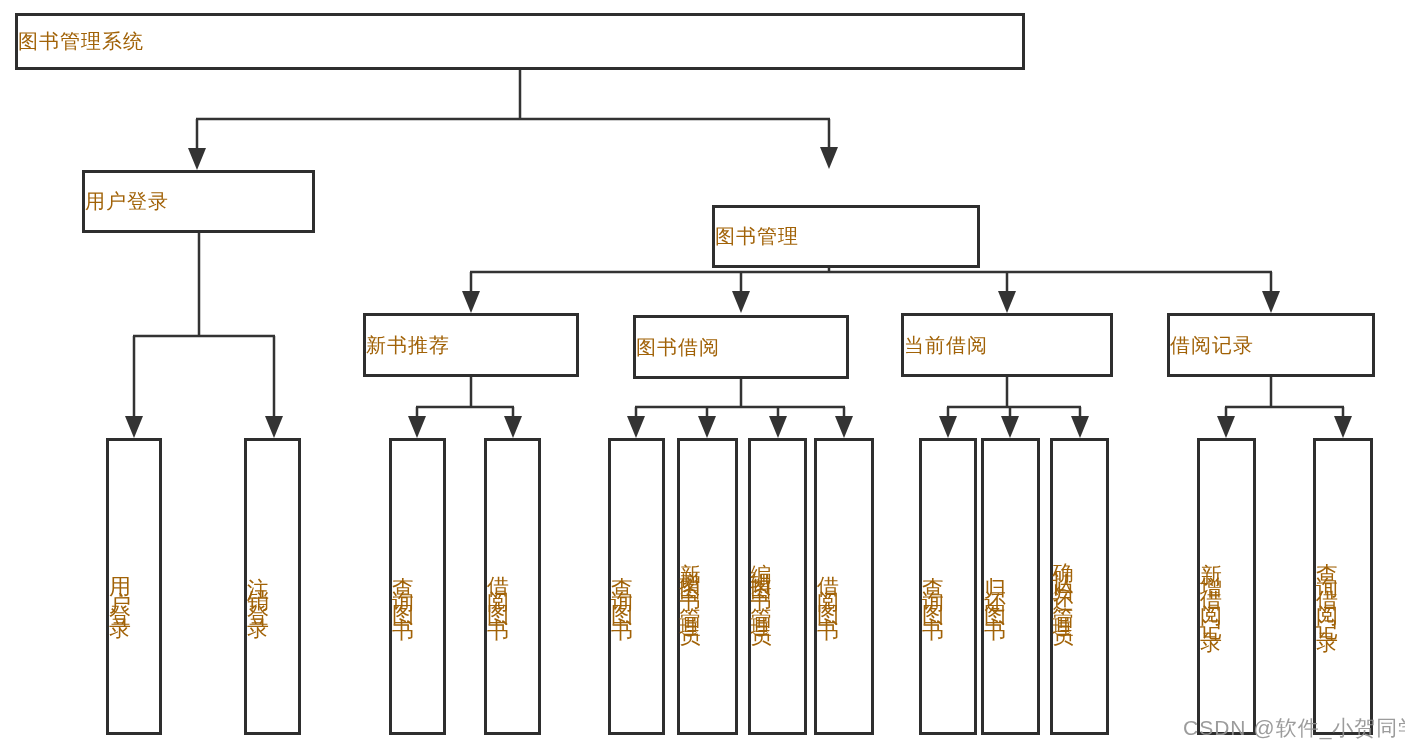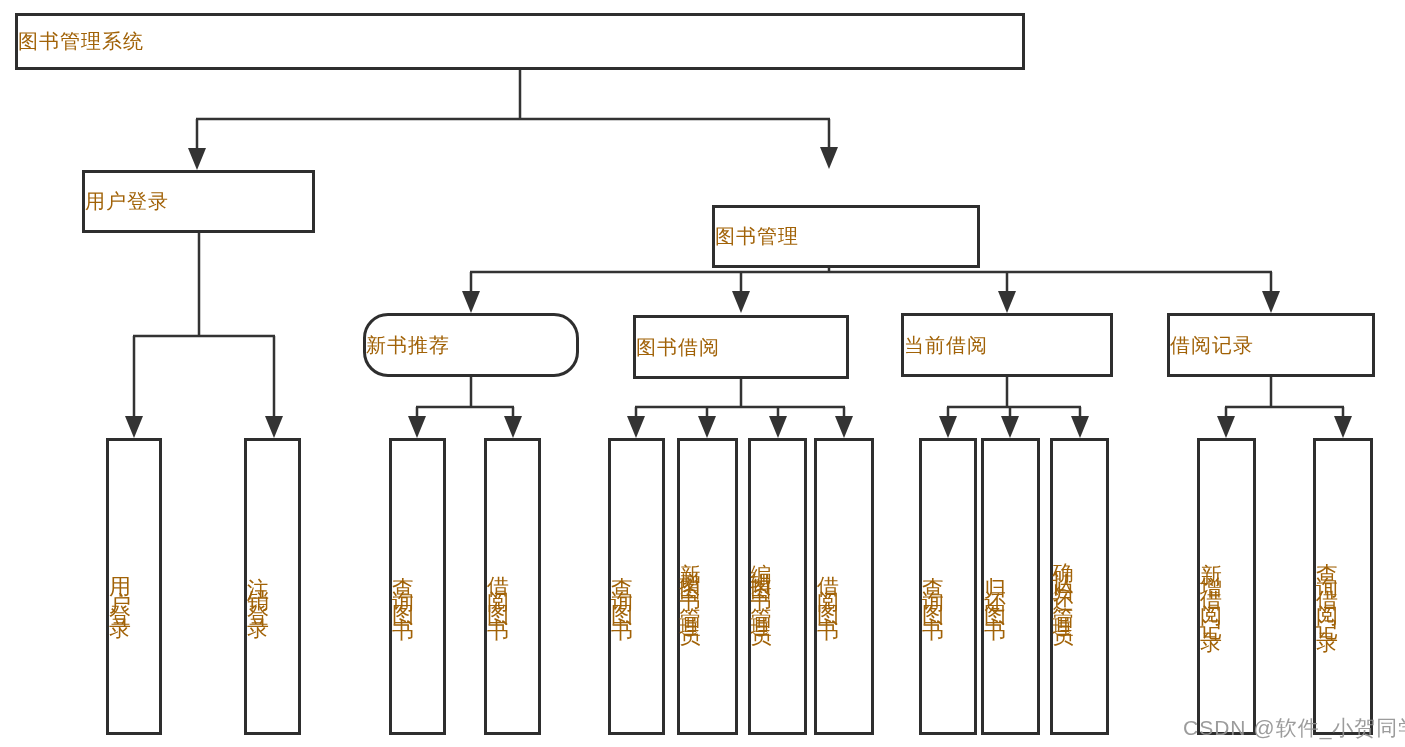--- a/index.html
+++ b/index.html
@@ -121,21 +121,21 @@
     <span class="t">图书管理系统</span>
   </div>
 
   <div class="node h" style="left:82px; top:170px; width:233px; height:63px;">
     <span class="t">用户登录</span>
   </div>
   <div class="node h" style="left:712px; top:169px; width:268px; height:63px;margin-top:36px;">
     <span class="t">图书管理</span>
   </div>
 
-  <div class="node h" style="left:363px; top:313px; width:216px; height:64px;border-radius:25px;">
+  <div class="node h" style="left:363px; top:313px; width:216px; height:64px;">
     <span class="t">新书推荐</span>
   </div>
   <div class="node h" style="left:633px; top:315px; width:216px; height:64px;">
     <span class="t">图书借阅</span>
   </div>
   <div class="node h" style="left:1167px; top:313px; width:208px; height:64px;">
     <span class="t">借阅记录</span>
   </div>
   <div class="node h" style="left:901px; top:313px; width:212px; height:64px;">
     <span class="t">当前借阅</span>

